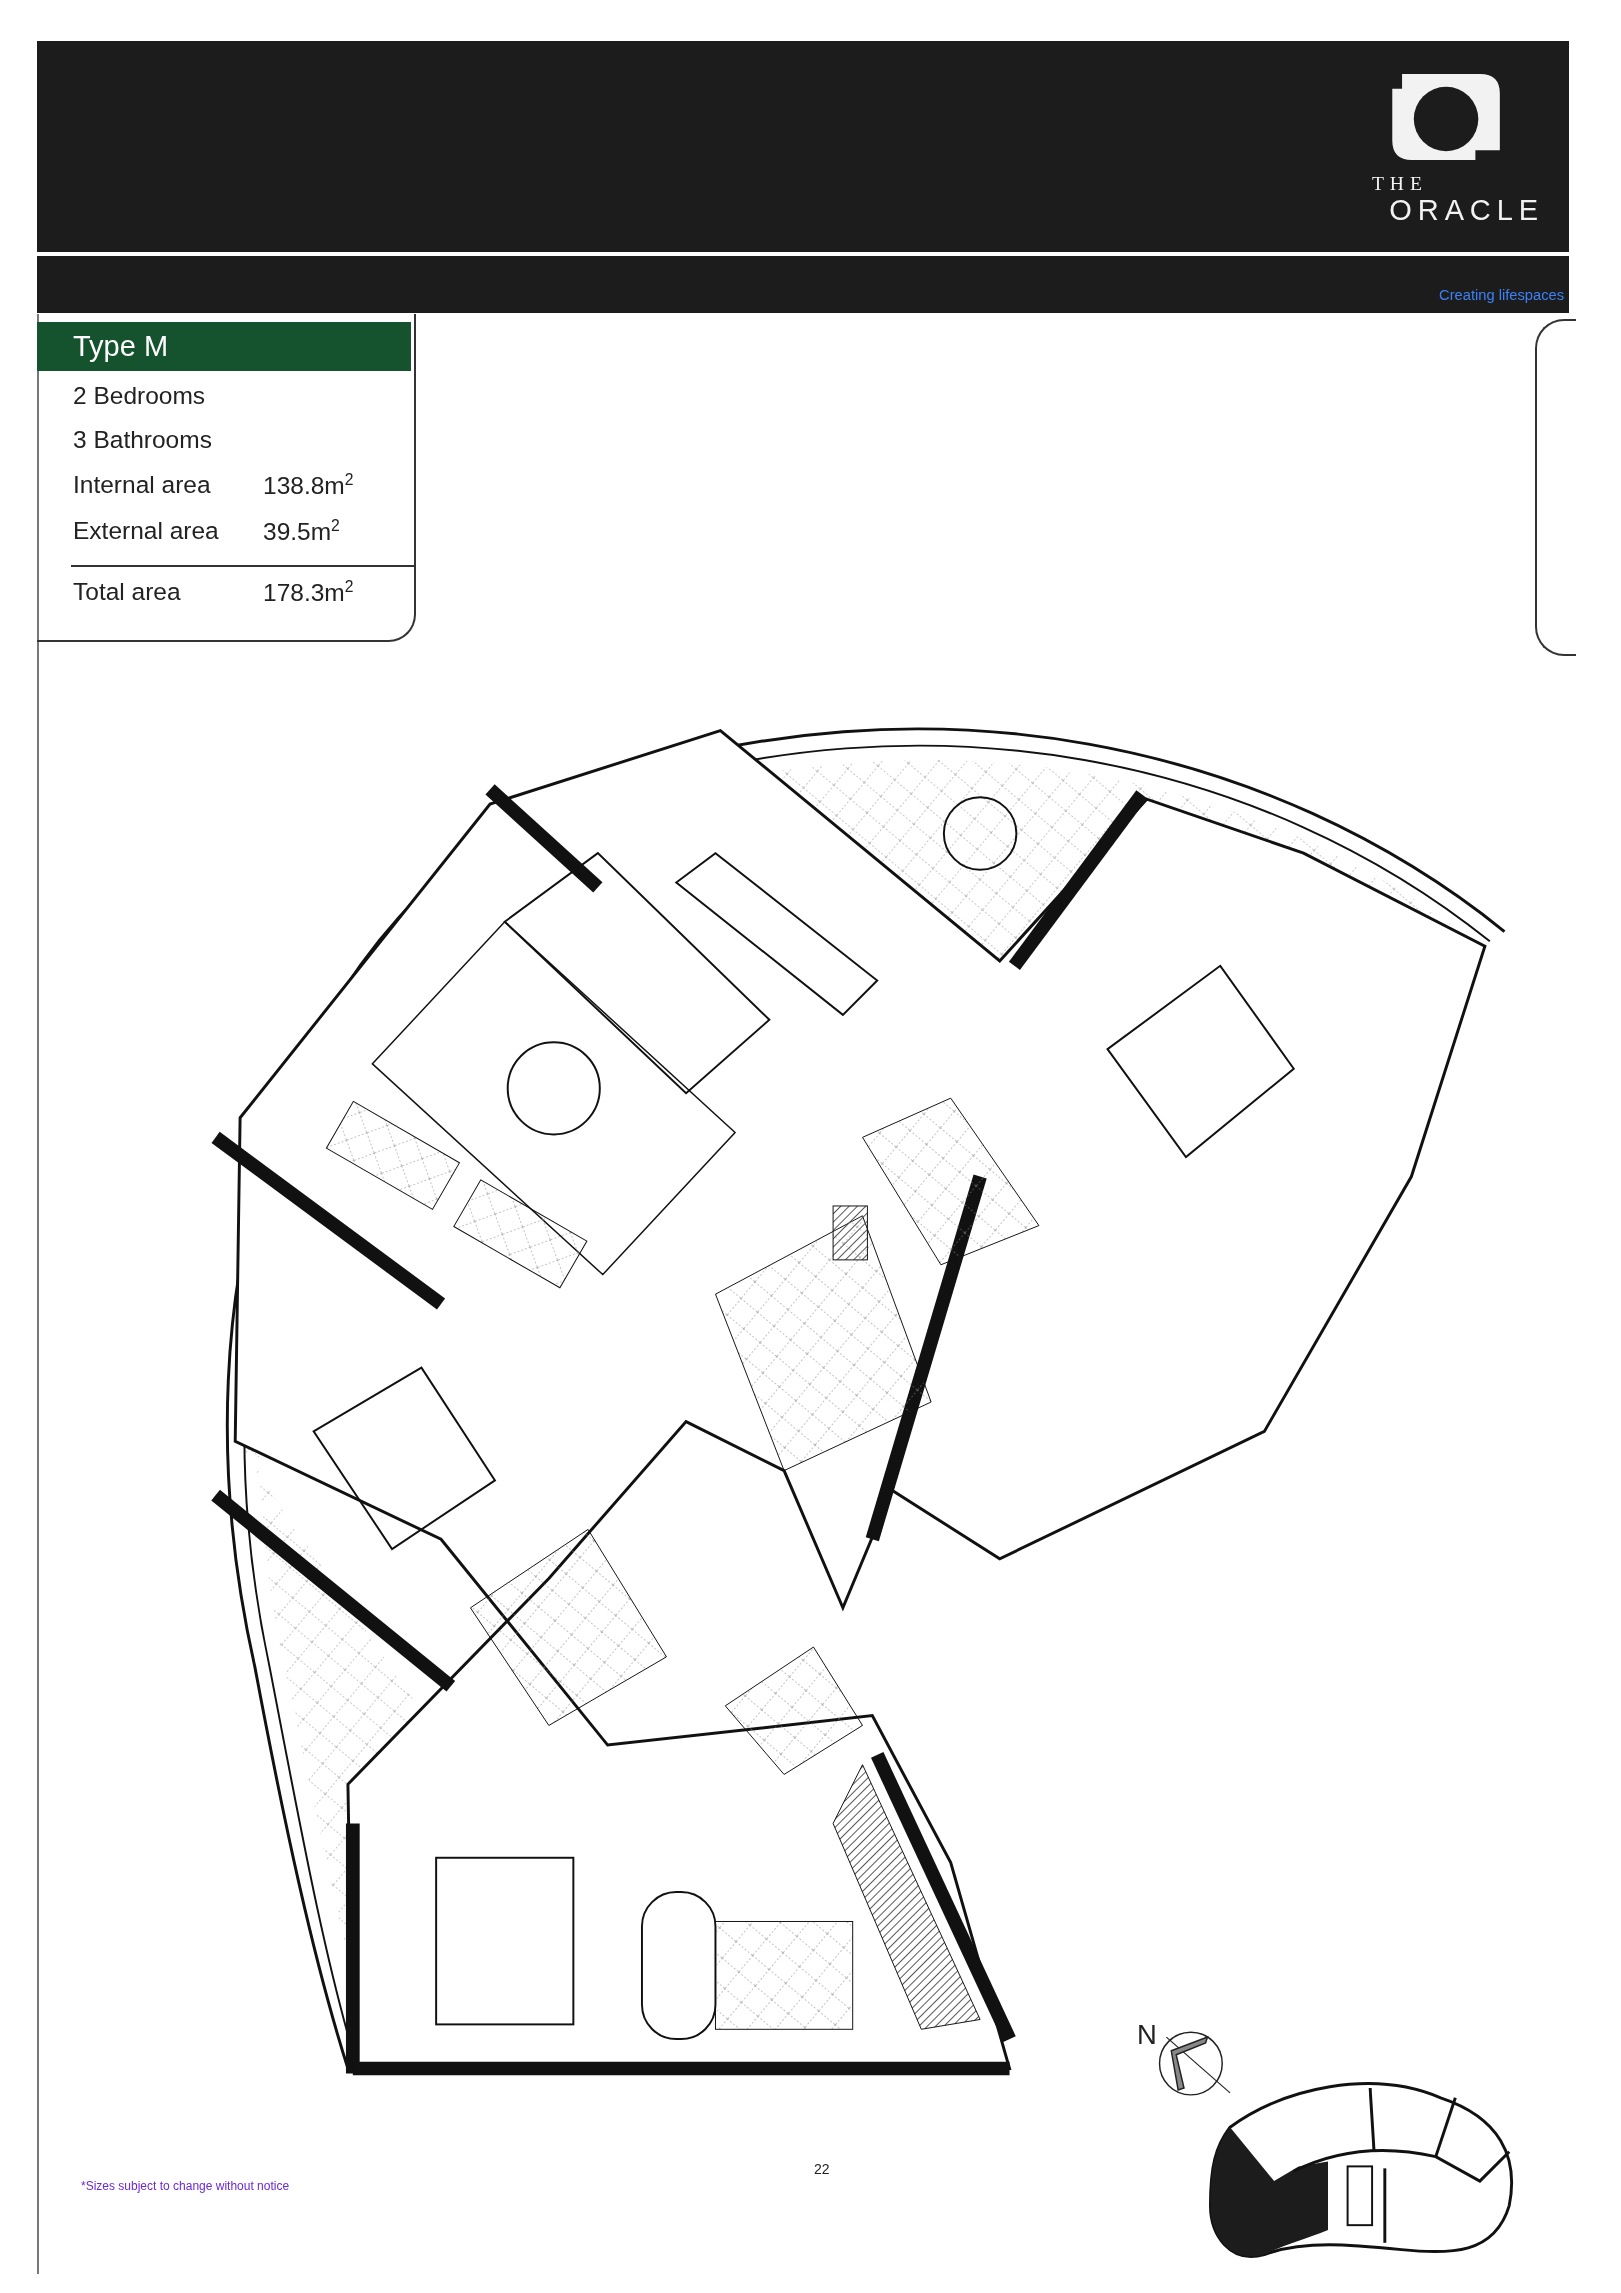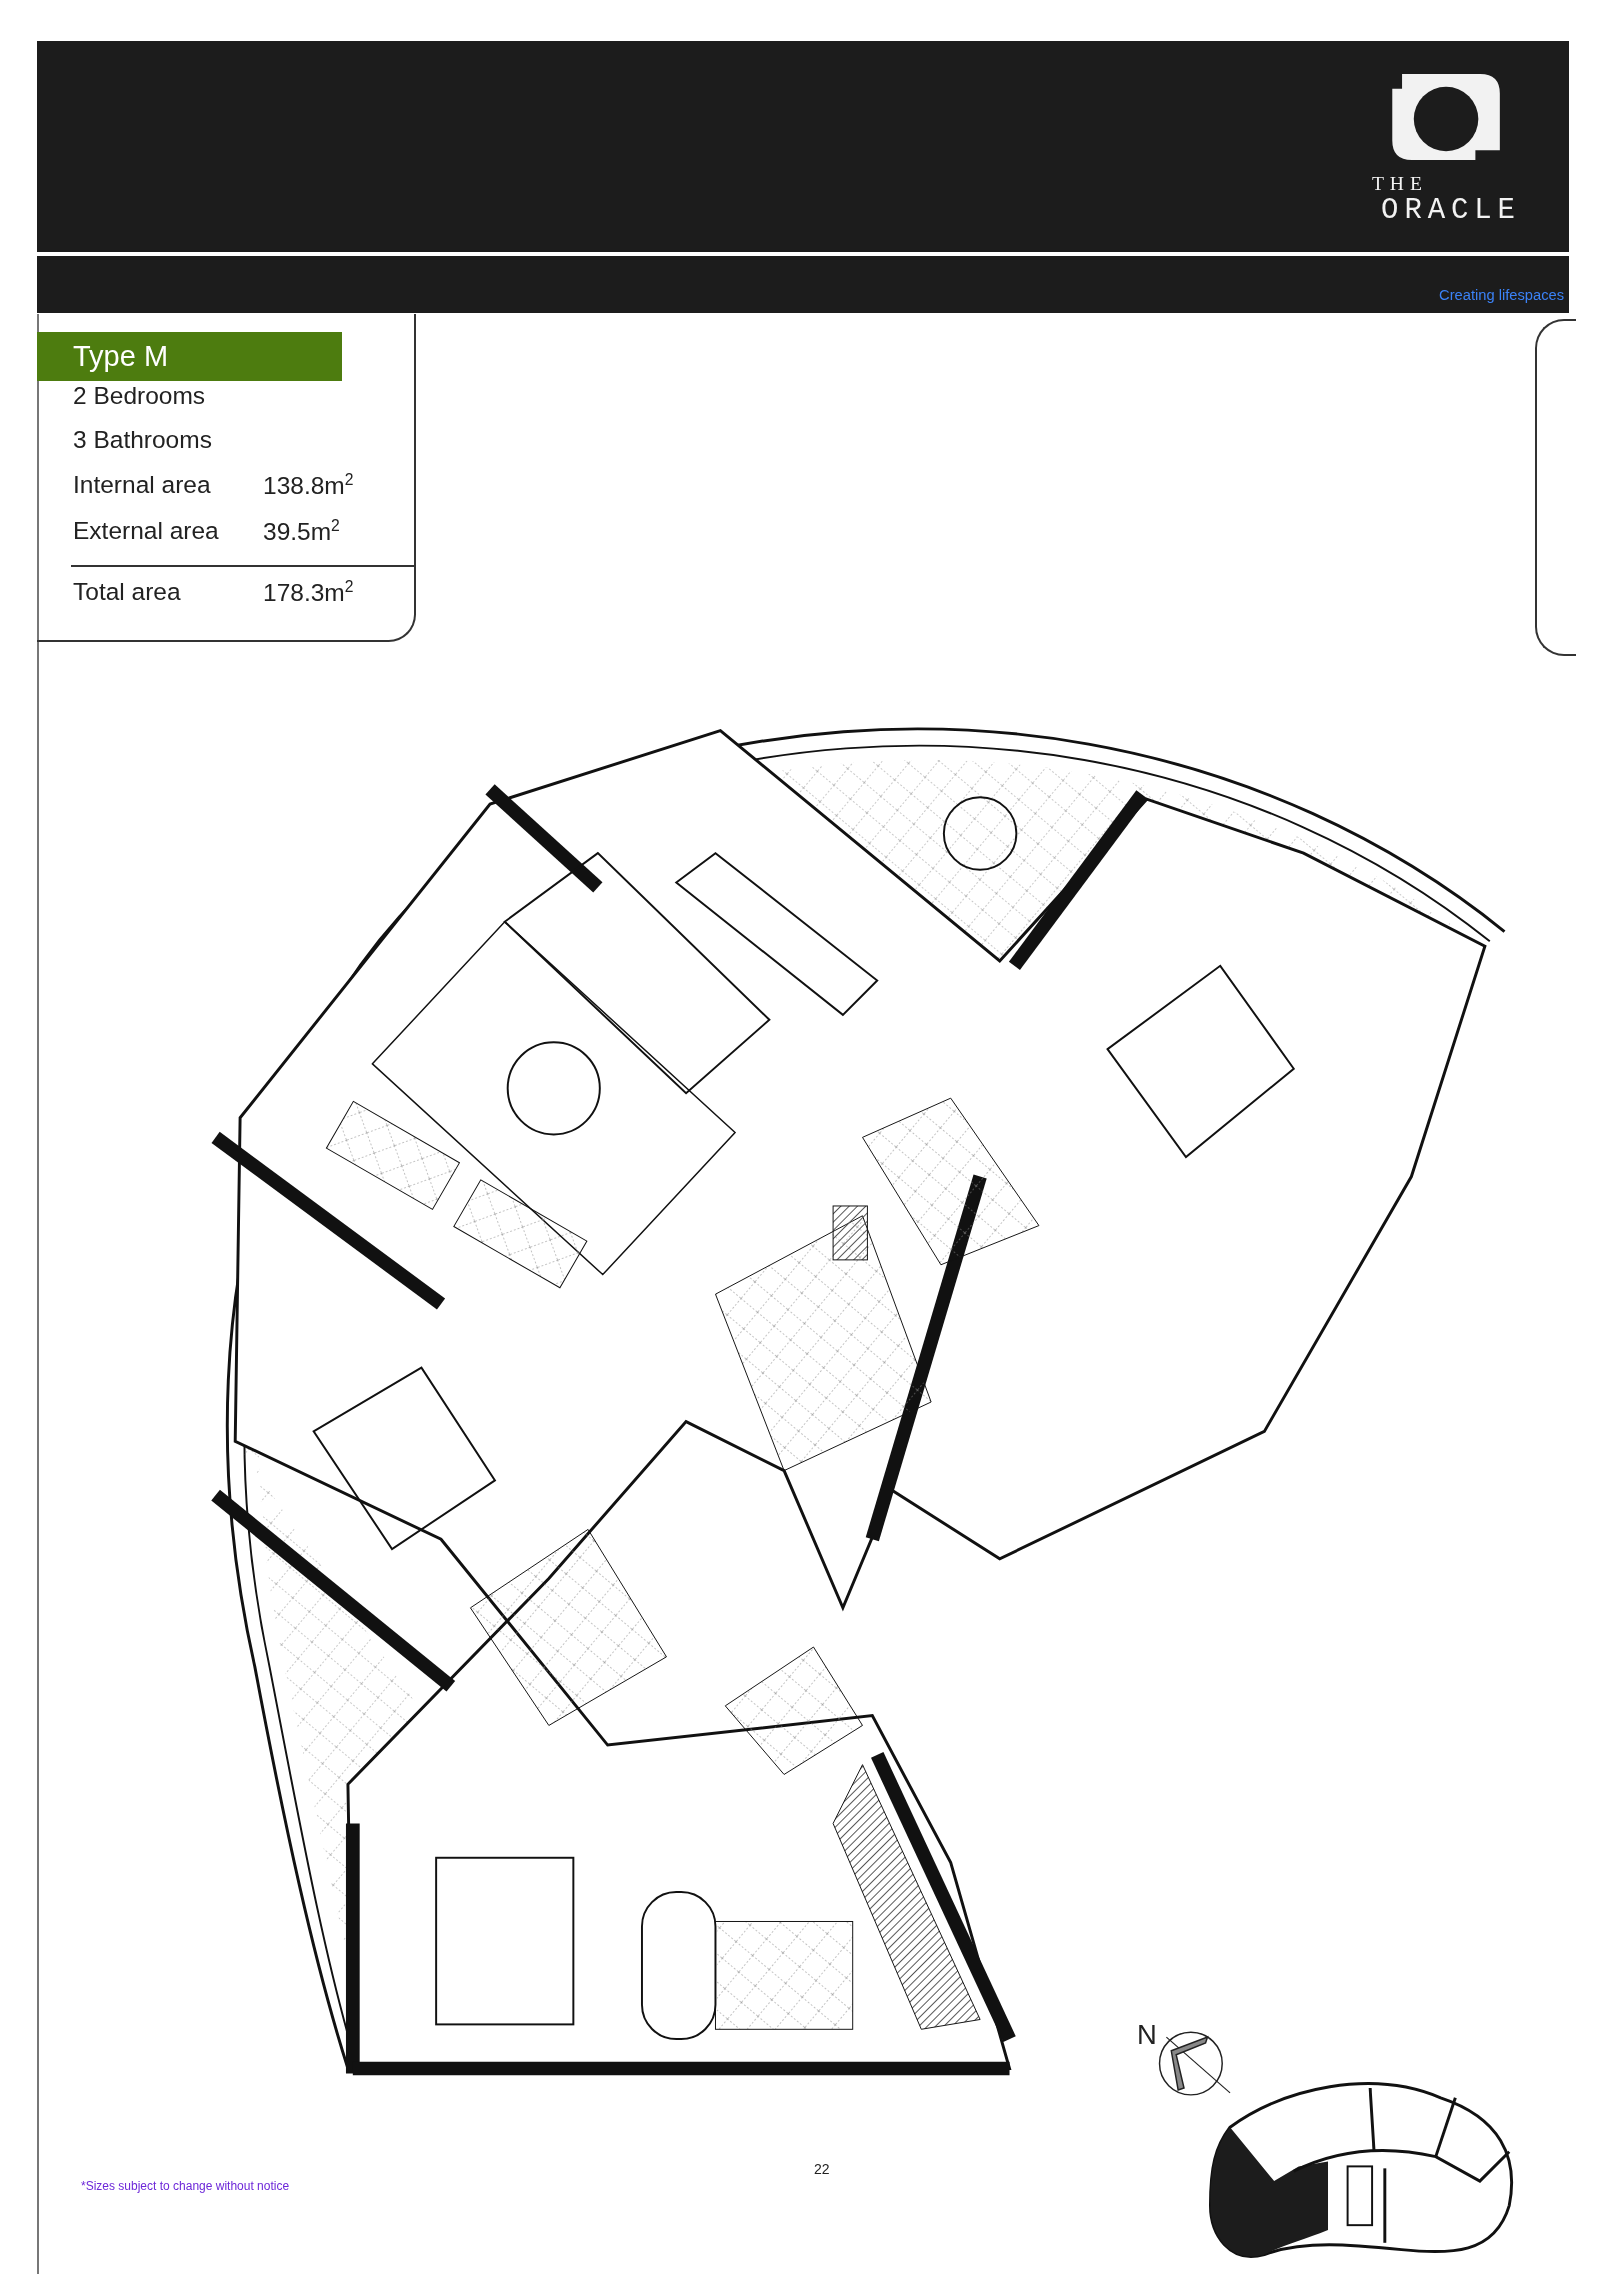--- a/index.html
+++ b/index.html
@@ -3,24 +3,24 @@
 <meta charset="utf-8">
 <style>
   html,body{margin:0;padding:0;background:#fff;}
   body{width:1621px;height:2294px;position:relative;overflow:hidden;font-family:"Liberation Sans",sans-serif;color:#222;}
   .header{position:absolute;left:37px;top:41px;width:1532px;height:211px;background:#1c1c1c;}
   .header-line{position:absolute;left:37px;top:253px;width:1532px;height:2.9px;background:#fff;}
   .subbar{position:absolute;left:37px;top:256px;width:1532px;height:57px;background:#1c1c1c;}
   .tagline{position:absolute;right:57px;top:287px;color:#3b82f6;font-size:14.7px;}
   .logo{position:absolute;left:1392px;top:74px;width:113px;height:88px;}
   .logo-the{position:absolute;left:1372px;top:173px;width:157px;text-align:left;color:#f2f2f2;font-family:"Liberation Serif",serif;font-size:19.6px;letter-spacing:5.9px;}
-  .logo-oracle{position:absolute;left:1358px;top:194px;width:186px;text-align:center;color:#f2f2f2;font-family:Liberation Mono, monospace;font-size:29px;letter-spacing:5.9px;}
+  .logo-oracle{position:absolute;left:1358px;top:194px;width:186px;text-align:right;color:#f2f2f2;font-family:Liberation Sans, sans-serif;font-size:29px;letter-spacing:5.9px;}
   .spec-box{position:absolute;left:37px;top:314px;width:377px;height:326px;border:2px solid #333;border-top:none;border-left:none;border-bottom-right-radius:27.4px;}
   .spec-left-rule{position:absolute;left:37px;top:314px;width:2px;height:1960px;background:#777;}
-  .spec-title{position:absolute;left:37px;top:332px;width:305px;height:49px;background:#4d7c0f;color:#fff;font-size:29px;line-height:49px;}
+  .spec-title{position:absolute;left:37px;top:322px;width:374px;height:49px;background:#14532d;color:#fff;font-size:29px;line-height:49px;}
   .spec-title span{margin-left:36px;}
   .spec-row{position:absolute;left:73px;font-size:24.5px;color:#222;}
   .spec-val{position:absolute;left:263px;font-size:24.5px;color:#222;}
   .spec-val sup{font-size:15.7px;}
   .spec-rule{position:absolute;left:71px;top:565px;width:345px;height:2px;background:#333;}
   .right-bracket{position:absolute;left:1535px;top:319px;width:39px;height:333px;border:2px solid #333;border-right:none;border-radius:29px 0 0 29px;}
   .plan{position:absolute;left:196px;top:706px;}
   .keyplan{position:absolute;left:1137px;top:1980px;}
   .footnote{position:absolute;left:81px;top:2179px;font-size:12px;color:#6d28d9;}
   .pagenum{position:absolute;left:814px;top:2161px;font-size:14px;color:#222;}

